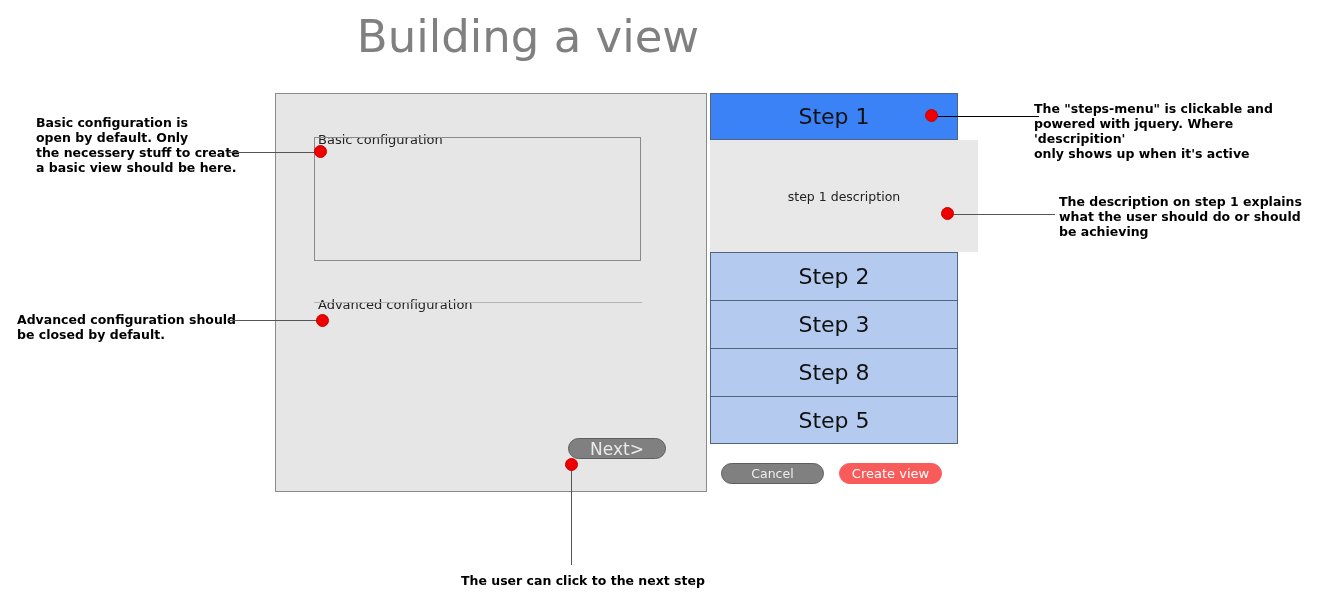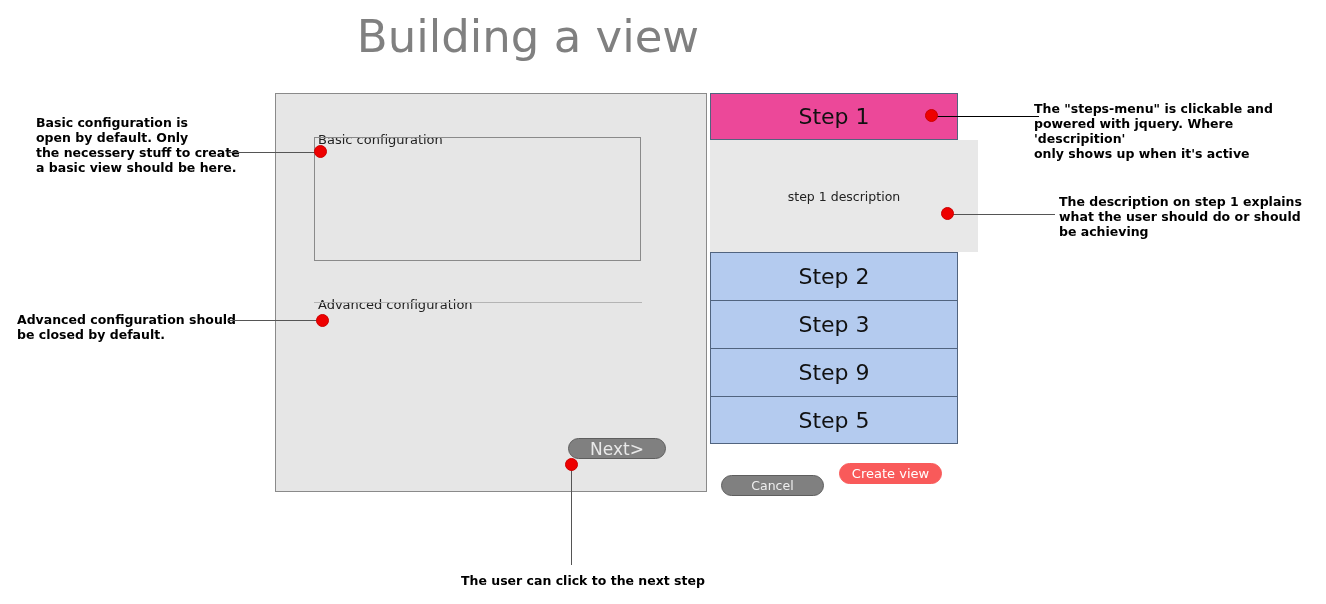--- a/index.html
+++ b/index.html
@@ -94,21 +94,20 @@
   }
   #cancel-button {
     left: 721px;
     top: 463px;
     width: 103px;
     height: 21px;
     background: #808080;
     border: 1px solid #5e5e5e;
     font-size: 12.5px;
     color: #eeeeee;
-    margin-top: 12px;
   }
   #create-view-button {
     left: 839px;
     top: 463px;
     width: 103px;
     height: 21px;
     background: #f95a5a;
     border: 1px solid #f95a5a;
     font-size: 13px;
     color: #ffffff;
@@ -130,21 +129,21 @@
     border-bottom: none;
     background: #b4cbef;
     display: flex;
     align-items: center;
     justify-content: center;
     font-size: 22px;
     color: #111111;
     white-space: nowrap;
   }
   .step-item.active {
-    background: #ec4899;
+    background: #3b82f6;
     height: 47px;
     border-bottom: 1px solid #51647f;
   }
   .step-item.last {
     border-bottom: 1px solid #51647f;
   }
   #step-description {
     box-sizing: border-box;
     width: 268px;
     height: 112px;
@@ -223,21 +222,21 @@
 <div id="steps-menu">
 
   <div class="step-item active">Step 1</div>
 
   <div id="step-description">step 1 description</div>
 
   <div class="step-item">Step 2</div>
 
   <div class="step-item">Step 3</div>
 
-  <div class="step-item">Step 9</div>
+  <div class="step-item">Step 8</div>
 
   <div class="step-item last">Step 5</div>
 </div>
 
 <div class="pill" id="cancel-button">Cancel</div>
 
 <div class="pill" id="create-view-button">Create view</div>
 
 <div class="annotation-text" id="ann-basic-text">Basic configuration is
 open by default. Only

